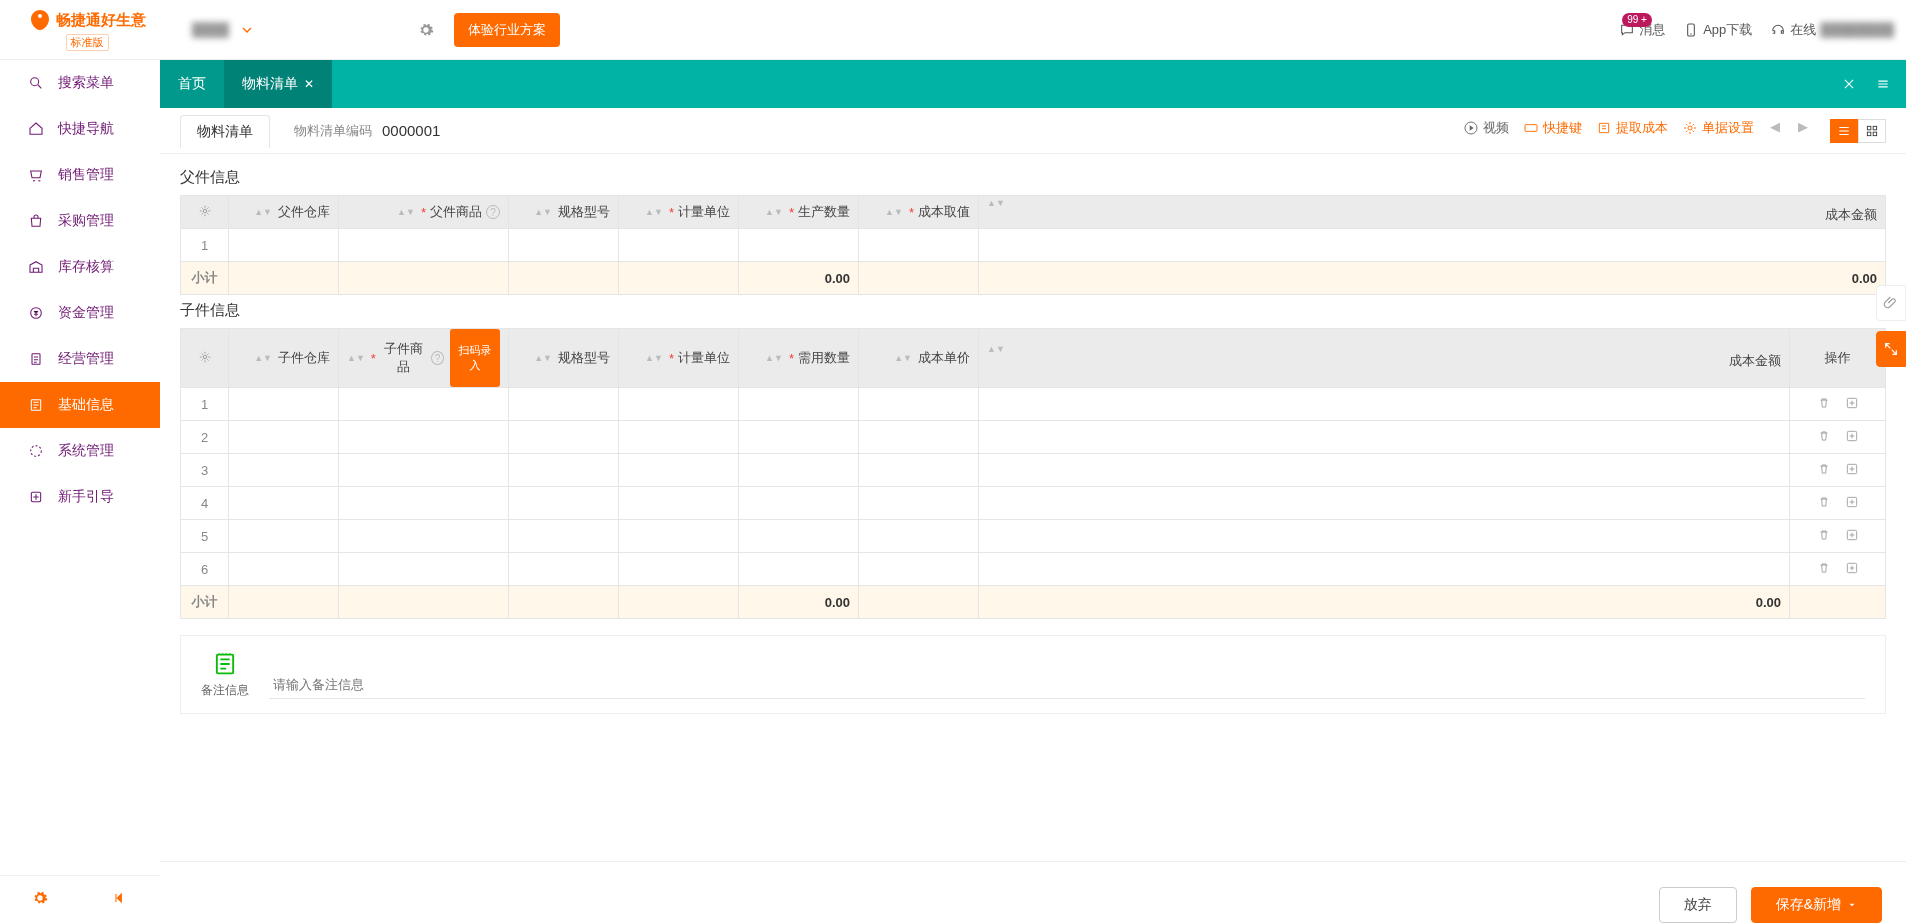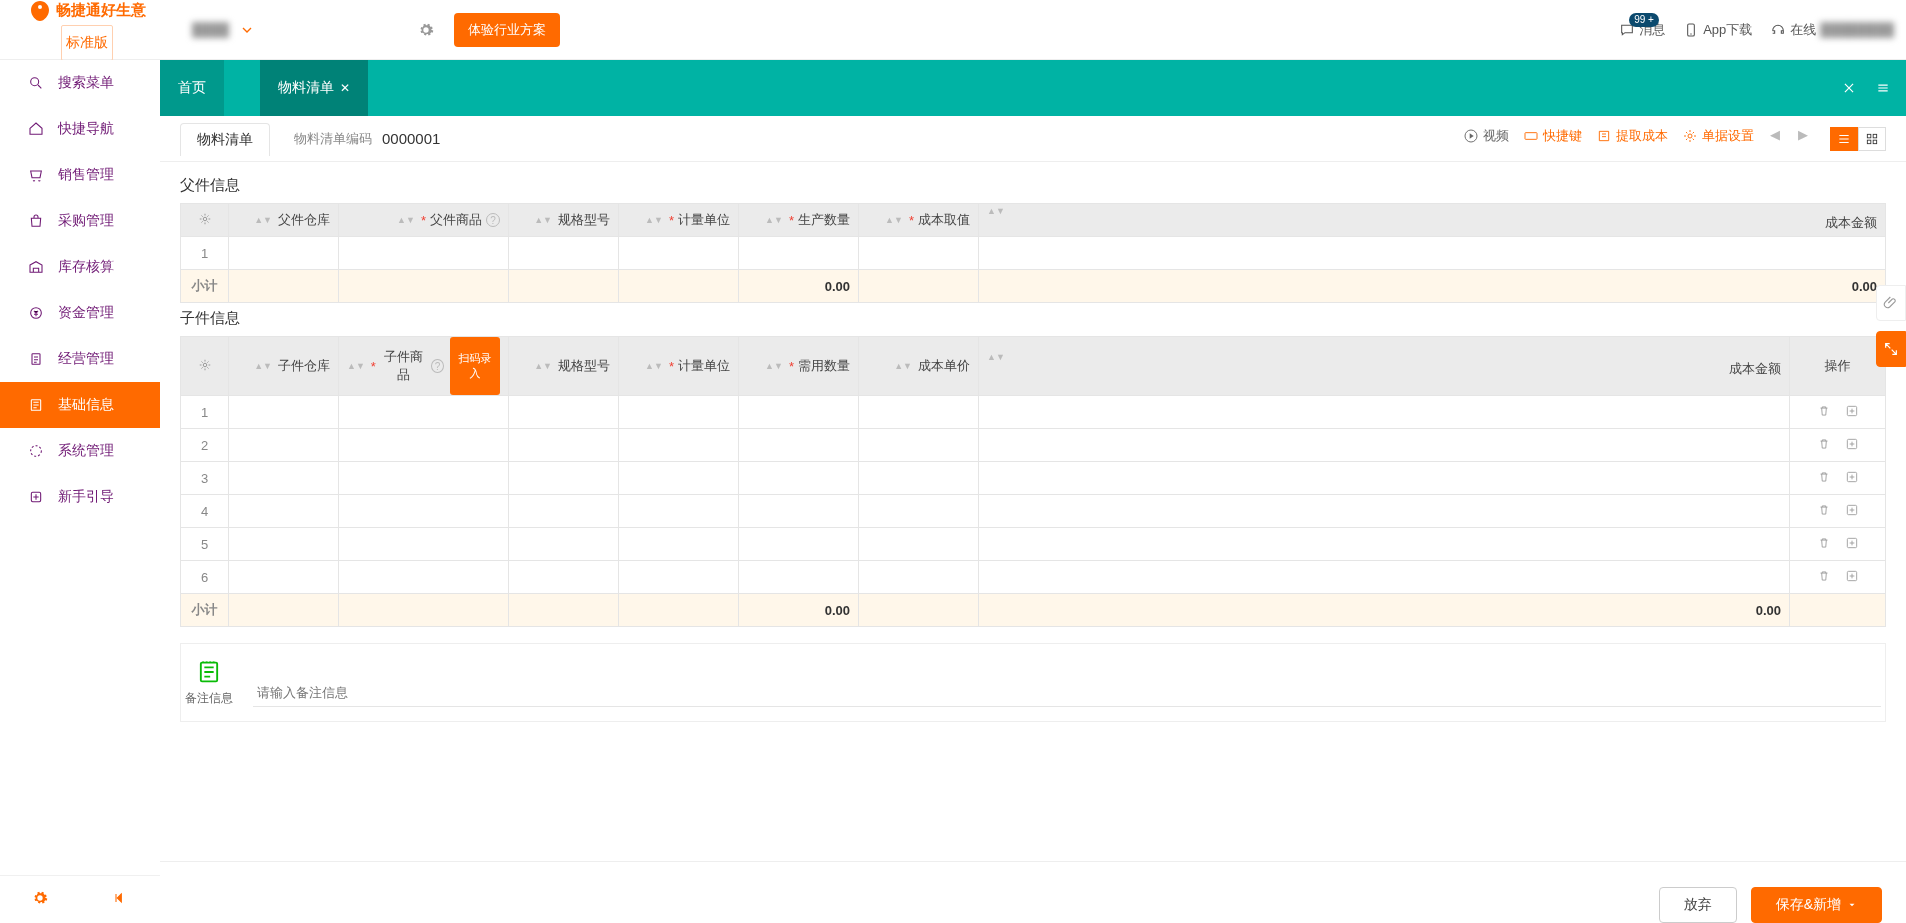--- a/index.html
+++ b/index.html
@@ -4,42 +4,42 @@
   <style>
     * { margin: 0; padding: 0; box-sizing: border-box; }
     body { font-family: -apple-system, "Microsoft YaHei", sans-serif; font-size: 13px; color: #333; background: #f5f5f5; overflow: hidden; }
     
     
     .topbar { height: 60px; background: #fff; display: flex; align-items: center; padding: 0 12px; border-bottom: 1px solid #eee; }
     .logo-block { width: 150px; display: flex; flex-direction: column; align-items: center; }
     .logo-row { display: flex; align-items: center; gap: 4px; }
     .logo-mark { width: 24px; height: 24px; }
     .logo-text { color: #ff6a00; font-weight: 600; font-size: 15px; }
-    .logo-sub { color: #ff6a00; font-size: 14px; border: 1px solid #ffd0b0; border-radius: 2px; padding: 8px 4px; margin-top: 2px; }
+    .logo-sub { color: #ff6a00; font-size: 11px; border: 1px solid #ffd0b0; border-radius: 2px; padding: 0 4px; margin-top: 2px; }
     .org-select { margin-left: 30px; display: flex; align-items: center; gap: 10px; color: #666; cursor: pointer; min-width: 220px; }
     .gear-btn { width: 28px; height: 28px; display:flex;align-items:center;justify-content:center; color:#999; cursor: pointer; }
     .cta-btn { background: #ff6a00; color: #fff; border: none; height: 34px; padding: 0 14px; border-radius: 4px; margin-left: 14px; cursor: pointer; font-size:13px;}
     .topbar-spacer { flex: 1; }
     .topbar-right { display: flex; align-items: center; gap: 18px; color:#555;}
     .tb-item { display: flex; align-items: center; gap: 4px; cursor: pointer; position: relative; }
-    .badge { position:absolute; top:-8px; left:10px; background:#0c4a6e; color:#fff; font-size:10px; border-radius:8px; padding:0 5px; line-height:14px; }
+    .badge { position:absolute; top:-8px; left:3px; background:#be185d; color:#fff; font-size:10px; border-radius:8px; padding:0 5px; line-height:14px; }
     
     
     .body-wrap { display: flex; height: calc(100vh - 60px); }
     .sidebar { width: 160px; background: #fff; display:flex; flex-direction:column; }
     .sidebar ul { list-style: none; flex:1;}
     .sidebar li { height: 46px; display: flex; align-items: center; padding-left: 28px; gap: 14px; color: #701a75; cursor: pointer; font-size:14px;}
     .sidebar li.active { background: #ff6a00; color: #fff; }
     .sidebar-ft { height:48px; display:flex; align-items:center; justify-content:space-around; border-top:1px solid #f0f0f0;}
     .sidebar-ft span { color: #ff6a00; cursor:pointer;}
     
     .main { flex: 1; display:flex; flex-direction:column; background:#fff; position: relative;}
     
     
-    .tabstrip { height: 56px; background: #00b3a4; display: flex; align-items: stretch; gap: 36px; }
+    .tabstrip { height: 48px; background: #00b3a4; display: flex; align-items: stretch; }
     .tab { padding: 0 18px; display:flex; align-items:center; gap:6px; color: #fff; cursor: pointer; font-size:14px;}
     .tab.home { background: #00998c; }
     .tab.active { background: #008277; }
     .tab-close { font-size:12px;}
     .tabstrip-spacer { flex:1;}
     .tabstrip-end { display:flex; align-items:center; padding:0 8px; gap:4px;}
     .tabstrip-end button { width:30px;height:30px;background:transparent;border:none;color:#fff;cursor:pointer;display:flex;align-items:center;justify-content:center;}
     
     
     .toolbar { height: 46px; display:flex; align-items:center; padding: 0 20px; border-bottom: 1px solid #eee; background:#fff;}
@@ -68,21 +68,21 @@
     .subtotal td { background:#fff7ea !important; font-weight:600;}
     .req-star { color:#f04134; margin-right:2px;}
     .sort-carets { display:inline-flex; flex-direction:column; margin-right:4px; line-height:5px; color:#bbb; font-size:9px;}
     .th-inner { display:flex; align-items:center; justify-content:flex-end; gap:2px;}
     .th-inner.left { justify-content:flex-start;}
     .scan-tag { background:#ff6a00; color:#fff; font-size:11px; border-radius:3px; padding:14px 5px; margin-left:4px;}
     .row-op { display:flex; justify-content:center; gap:14px; color:#999;}
     .row-op span { cursor:pointer;}
     .help-ic { display:inline-block; width:14px;height:14px;border:1px solid #bbb;border-radius:50%;font-size:10px;line-height:13px;text-align:center;color:#bbb;margin-left:2px;}
     
-    .remark-card { margin-top:16px; border:1px solid #eee; background:#fff; display:flex; align-items:stretch; padding:14px 4px; gap: 20px;}
+    .remark-card { margin-top:16px; border:1px solid #eee; background:#fff; display:flex; align-items:stretch; padding:14px 20px; gap: 20px;}
     .remark-left { display:flex; flex-direction:column; align-items:center; gap:4px; color:#666; font-size:12px;}
     .remark-left svg { color:#09bb07;}
     .remark-input { flex:1; border:none; border-bottom:1px solid #e5e5e5; outline:none; font-size:13px; padding:12px 4px 6px; color:#333; align-self:flex-end;}
     
     .footer { height:62px; border-top:1px solid #eee; display:flex; align-items:flex-end; justify-content:flex-end; gap:14px; padding:0 24px; background:#fff;}
     .btn { height:36px; padding:0 24px; border-radius:4px; font-size:14px; cursor:pointer;}
     .btn-default { background:#fff; border:1px solid #ccc; color:#444;}
     .btn-primary { background:#ff6a00; border:1px solid #ff6a00; color:#fff; display:flex; align-items:center; gap:6px;}
     
     .side-handles { position:absolute; right:0; top:225px; display:flex; flex-direction:column; gap:10px;}

